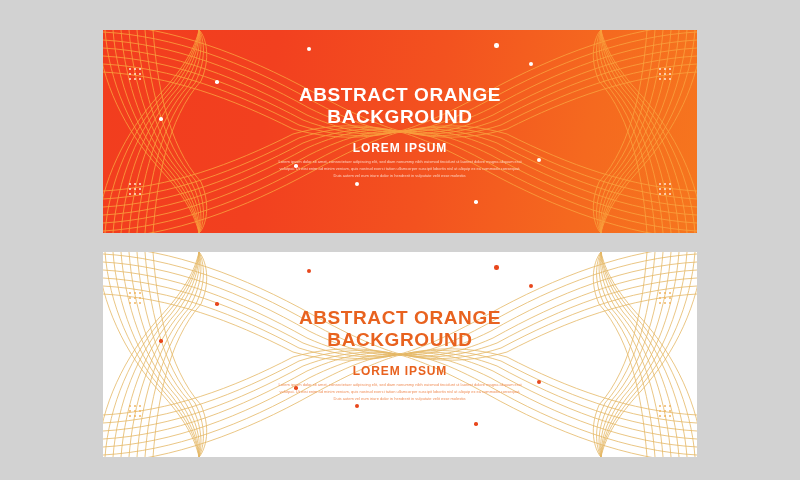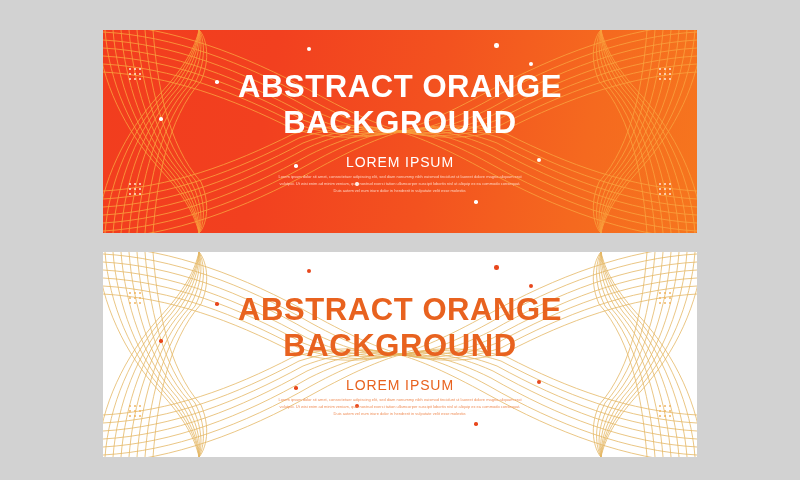--- a/index.html
+++ b/index.html
@@ -37,30 +37,30 @@
   .dg-w i{background:#ffe2d2;}
   .dg-o i{background:#f0b560;}
 
   .content{
     position:absolute;left:0;right:0;top:0;bottom:0;
     display:flex;flex-direction:column;align-items:center;justify-content:center;
     text-align:center;
   }
   .title{
     font-weight:bold;
-    font-size:31px;
+    font-size:19px;
     line-height:1.14;
     letter-spacing:0.6px;
     margin:0;
     text-transform:uppercase;
   }
   .title .l2{display:block;text-align:center;}
   .subtitle{
-    font-weight:normal;
-    font-size:14px;
+    font-weight:bold;
+    font-size:12px;
     letter-spacing:0.9px;
     margin:14px 0 3px 0;
     text-transform:uppercase;
   }
   .body-copy{
     font-size:4px;
     line-height:1.75;
     width:246px;
     margin:0;
     opacity:.95;

